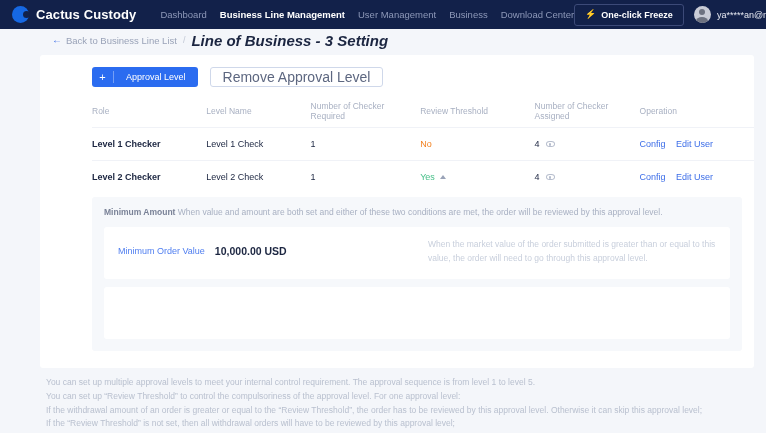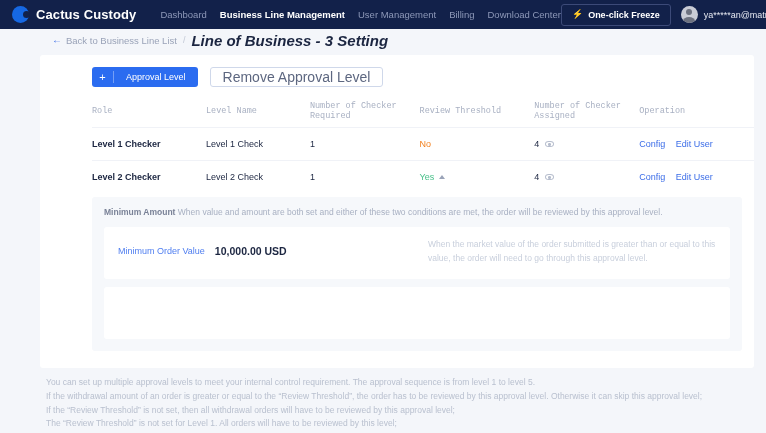--- a/index.html
+++ b/index.html
@@ -135,21 +135,20 @@
     background: #ffffff; border: 1px solid #cfd8ea; border-radius: 3px;
     color: #5d6780; font-size: 14px; height: 20px; padding: 0 12px;
     cursor: pointer; white-space: nowrap;
   }
 
   
   table.lv { width: calc(100% - 52px); margin-left: 52px; border-collapse: collapse; margin-top: 10px; }
   table.lv th {
     text-align: left; font-size: 8.5px; font-weight: 400; color: #a8b0c2;
     padding: 4px 0 6px 0;
-    font-family: Liberation Mono, monospace;
   }
   table.lv td {
     font-size: 9px; color: #1b2540; padding: 11px 0; border-top: 1px solid #f0f2f7;
     vertical-align: middle;
   }
   .c-role { width: 120px; font-weight: 700; }
   .c-name { width: 110px; color: #9aa3b8; }
   .c-req  { width: 115px; }
   .c-thr  { width: 120px; }
   .c-asg  { width: 110px; }
@@ -200,21 +199,21 @@
 <div class="topbar">
   <div class="logo-wrap">
     <span class="logo-mark"></span>
     <span class="logo-text">Cactus Custody</span>
   </div>
 
   <div class="nav-links">
     <span class="nav-link">Dashboard</span>
     <span class="nav-link active">Business Line Management</span>
     <span class="nav-link">User Management</span>
-    <span class="nav-link">Billing</span>
+    <span class="nav-link">Business</span>
     <span class="nav-link">Download Center</span>
   </div>
 
   <div class="topbar-right">
     <div class="freeze-btn">
       <span class="bolt">⚡</span>
       <span>One-click Freeze</span>
     </div>
     <div class="user-chip">
       <span class="avatar"></span>
@@ -315,17 +314,18 @@
 
     <div class="minbox">
       
       
     </div>
   </div>
 </div>
 
 <div class="foot">
   <p>You can set up multiple approval levels to meet your internal control requirement. The approval sequence is from level 1 to level 5.</p>
+  <p>You can set up “Review Threshold” to control the compulsoriness of the approval level. For one approval level:</p>
   <p>If the withdrawal amount of an order is greater or equal to the “Review Threshold”, the order has to be reviewed by this approval level. Otherwise it can skip this approval level;</p>
   <p>If the “Review Threshold” is not set, then all withdrawal orders will have to be reviewed by this approval level;</p>
   <p>The “Review Threshold” is not set for Level 1. All orders will have to be reviewed by this level;</p>
 
 </div>
 
 </body></html>

